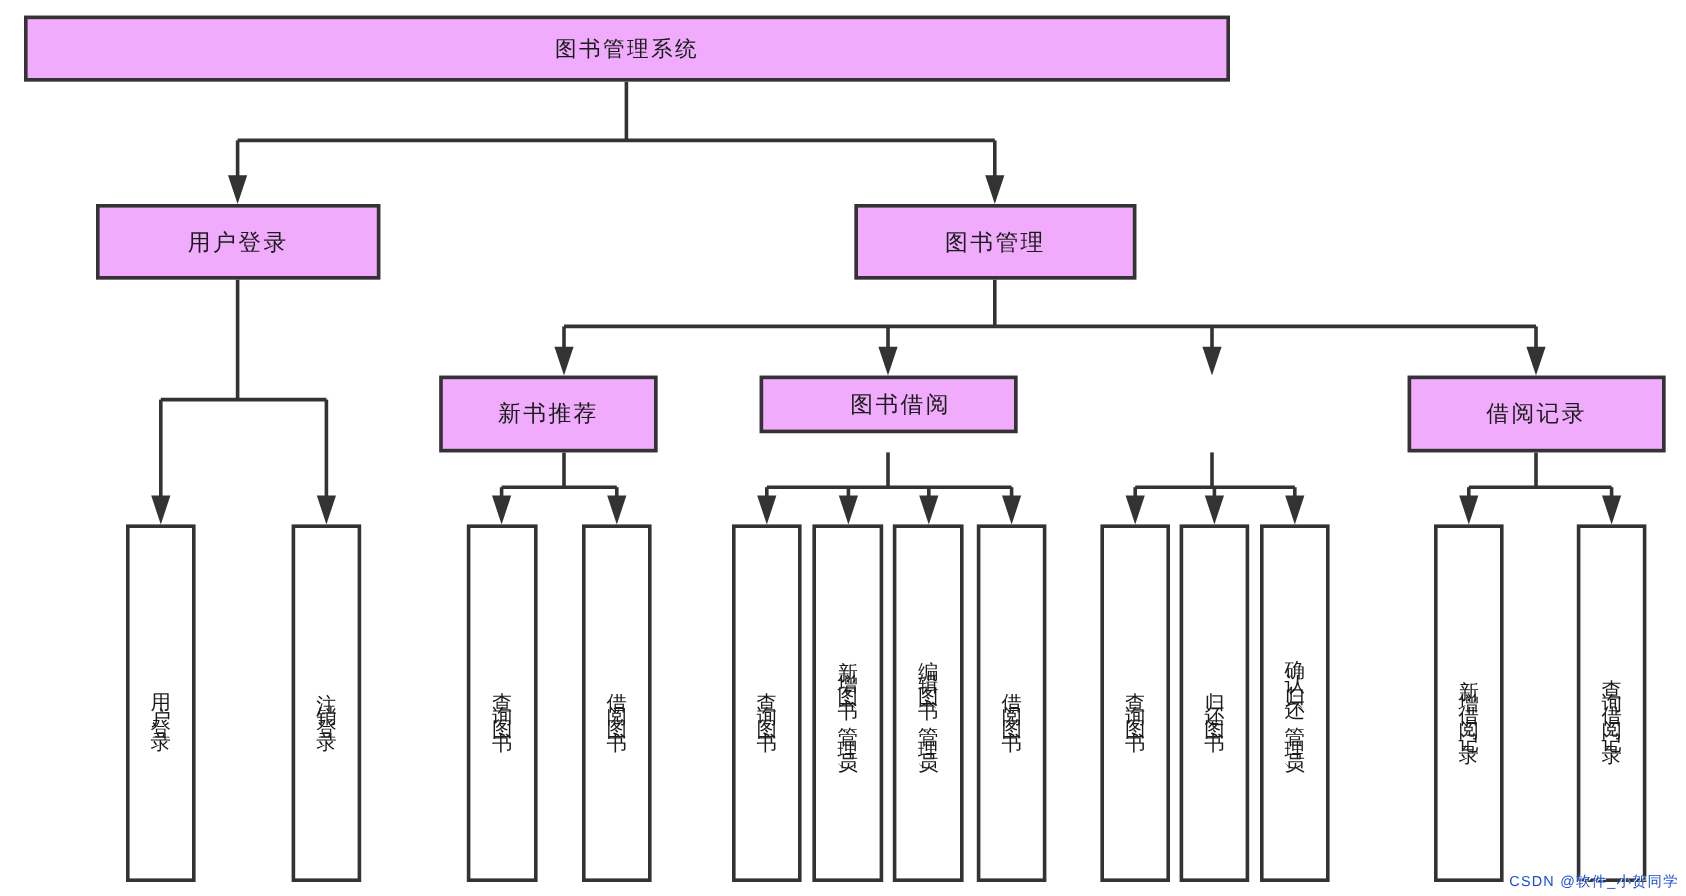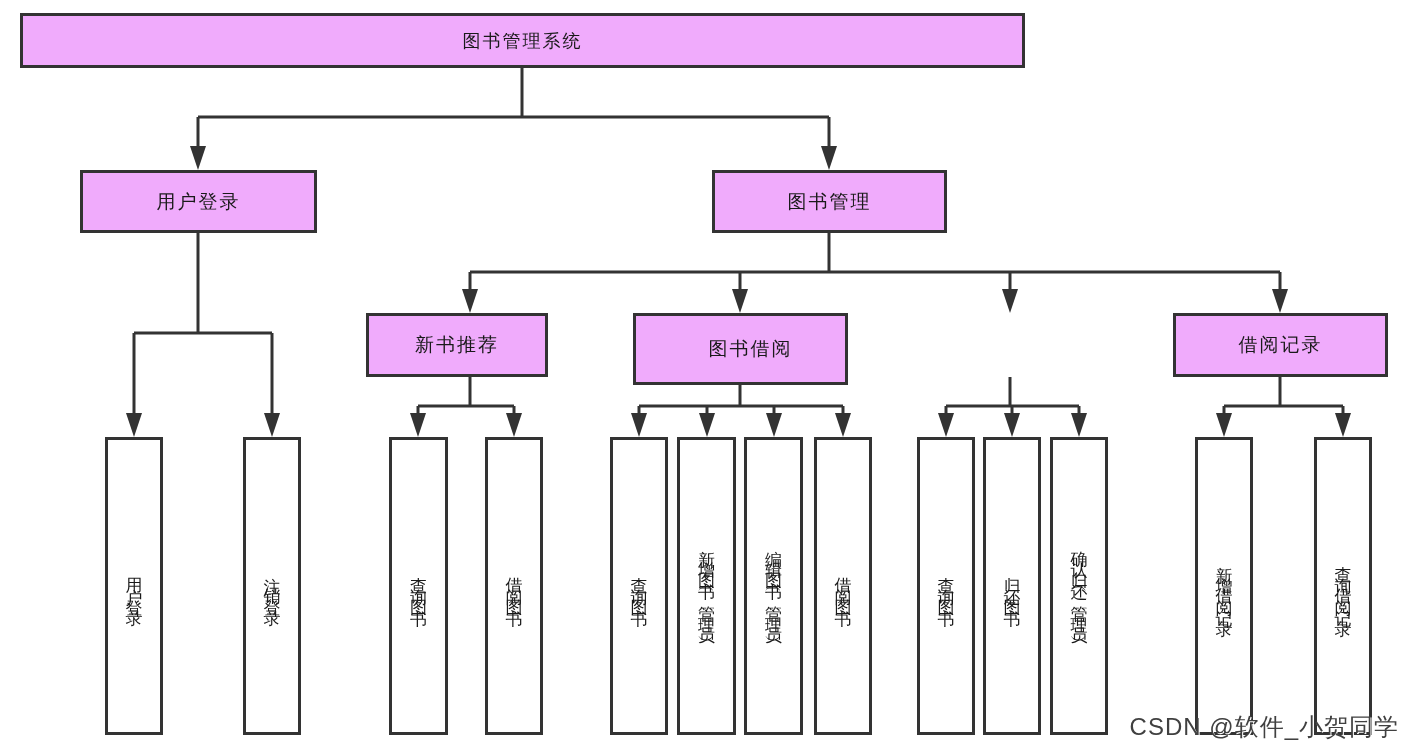--- a/index.html
+++ b/index.html
@@ -55,22 +55,22 @@
     font-size: 17px;
     letter-spacing: 11px;
     line-height: 1;
     white-space: nowrap;
   }
 
   .watermark {
     position: absolute;
     right: 6px;
     bottom: 4px;
-    font-size: 24px;
-    color: #404040;
+    font-size: 12px;
+    color: #1d4ed8;
     letter-spacing: 1px;
     z-index: 3;
     text-shadow: 1px 1px 0 #ffffff;
   }
 </style>
 </head>
 <body>
 
 <div id="stage">
 
@@ -157,21 +157,21 @@
   <div class="node" style="left:80px; top:170px; width:237px; height:63px;">
     <span>用户登录</span>
   </div>
   <div class="node" style="left:712px; top:170px; width:235px; height:63px;">
     <span>图书管理</span>
   </div>
 
   <div class="node" style="left:366px; top:313px; width:182px; height:64px;">
     <span>新书推荐</span>
   </div>
-  <div class="node" style="left:633px; top:313px; width:215px; height:72px;padding-left:20px;">
+  <div class="node" style="left:633px; top:313px; width:215px; height:48px;padding-left:20px;">
     <span>图书借阅</span>
   </div>
   <div class="node" style="left:1173px; top:313px; width:215px; height:64px;justify-content:center;">
     <span>借阅记录</span>
   </div>
 
   <div class="leaf" style="left:105px;">
     <span class="vtext">用户登录</span>
   </div>
   <div class="leaf" style="left:243px;">

